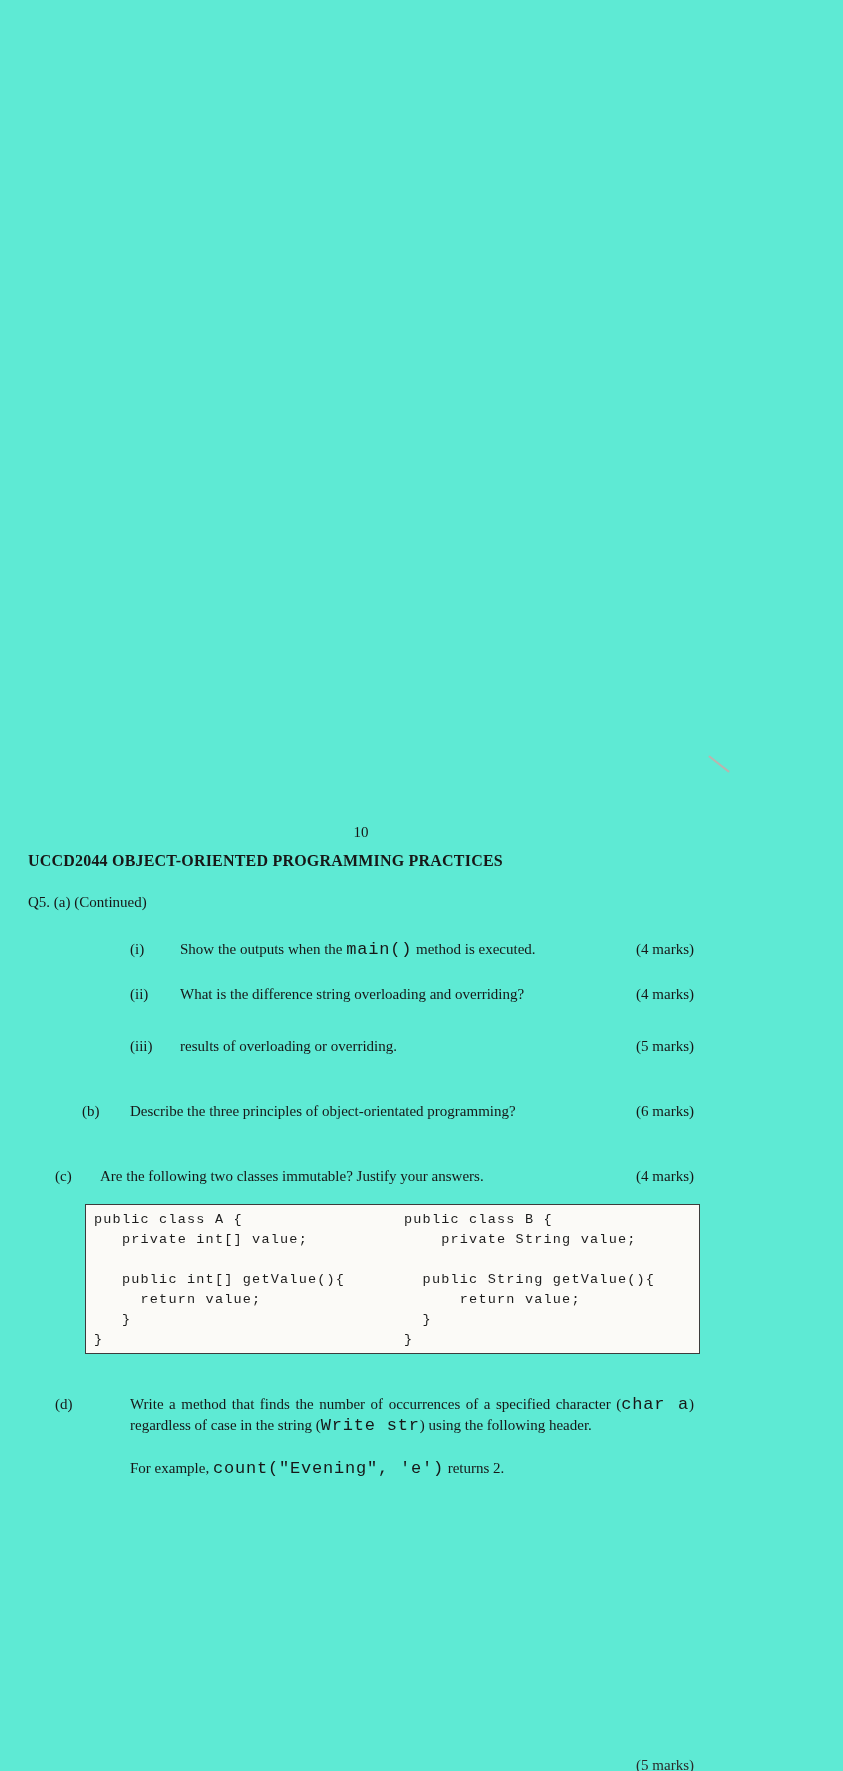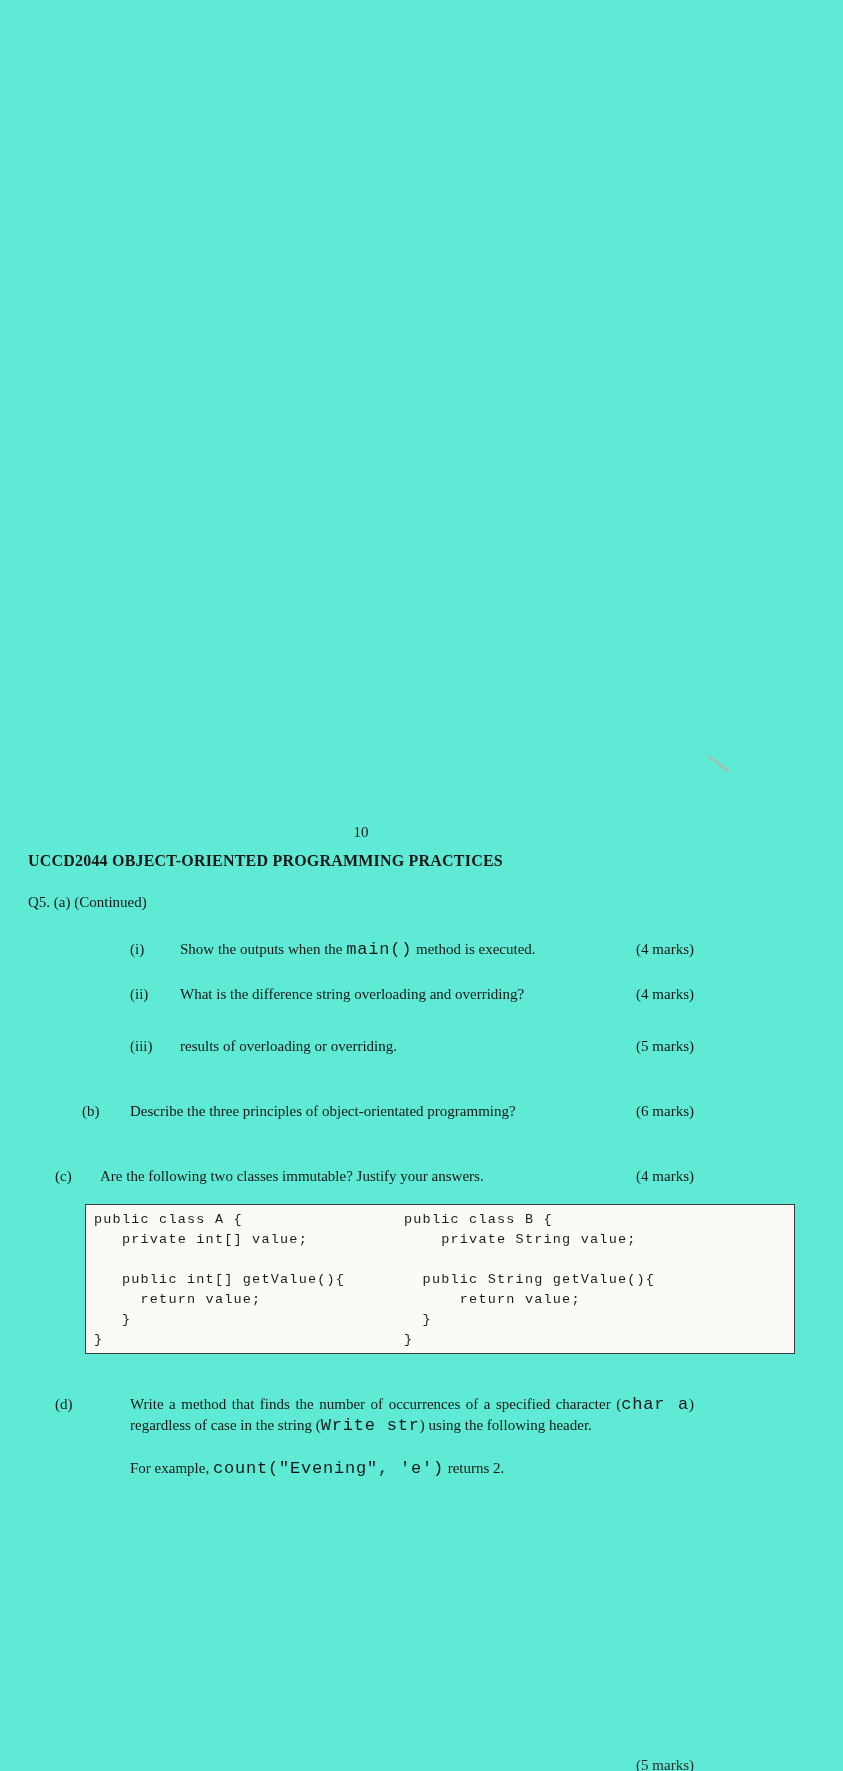--- a/index.html
+++ b/index.html
@@ -57,21 +57,21 @@
   .mt-ii  { margin-top: 24px; }
   .mt-iii { margin-top: 31px; }
   .lvl-b { padding-left: 54px; margin-top: 44px; }
   .lvl-b .lbl { width: 48px; }
   .lvl-c { padding-left: 27px; margin-top: 44px; }
   .lvl-c .lbl { width: 45px; }
   .jline { text-align: justify; text-align-last: justify; }
   .code-box {
     margin-top: 17px;
     margin-left: 57px;
-    width: 710px;
+    width: 615px;
     border: 1.5px solid #3c3c3c;
     padding: 5px 8px 3px 8px;
     display: flex;
     background: #fbfaf7;
   }
   .code-col {
     white-space: pre;
     font-family: "Liberation Mono", "DejaVu Sans Mono", monospace;
     font-size: 13.5px;
     line-height: 20px;

